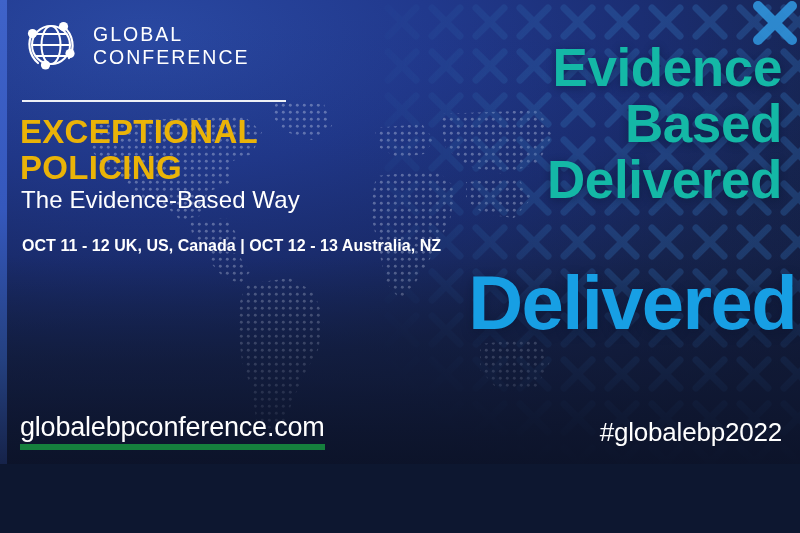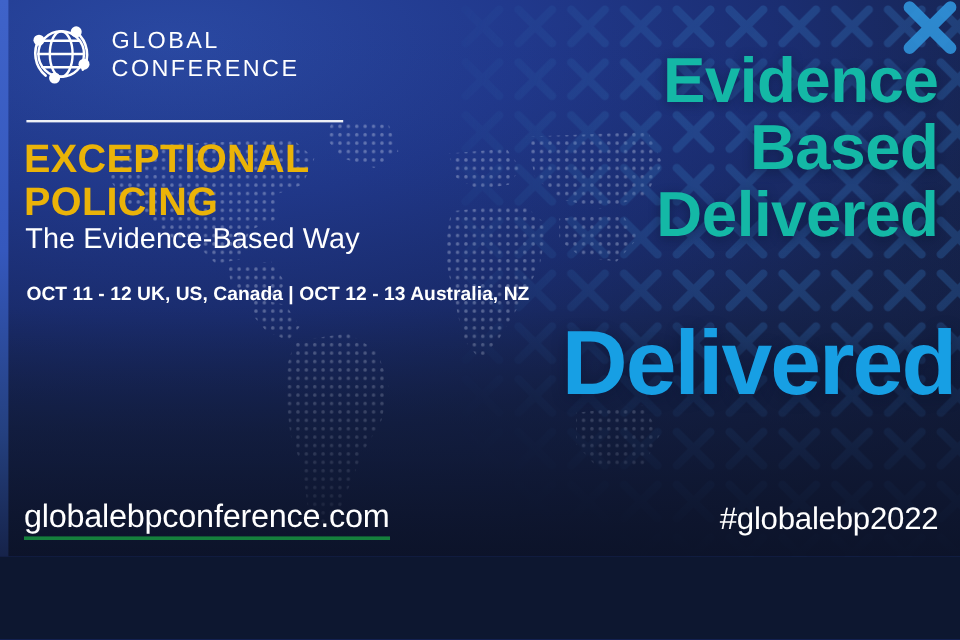--- a/index.html
+++ b/index.html
@@ -166,21 +166,21 @@
 
   
   .footer-url {
     position: absolute;
     left: 20px; bottom: 14px;
     color: #ffffff;
     font-size: 27px;
     font-weight: 400;
     letter-spacing: -0.2px;
     text-decoration: none;
-    border-bottom: 3px solid #15803d;
+    border-bottom: 6px solid #15803d;
     padding-bottom: 1px;
   }
   .footer-tag {
     position: absolute;
     right: 18px; bottom: 16px;
     color: #ffffff;
     font-size: 26px;
     font-weight: 400;
     letter-spacing: -0.2px;
   }

